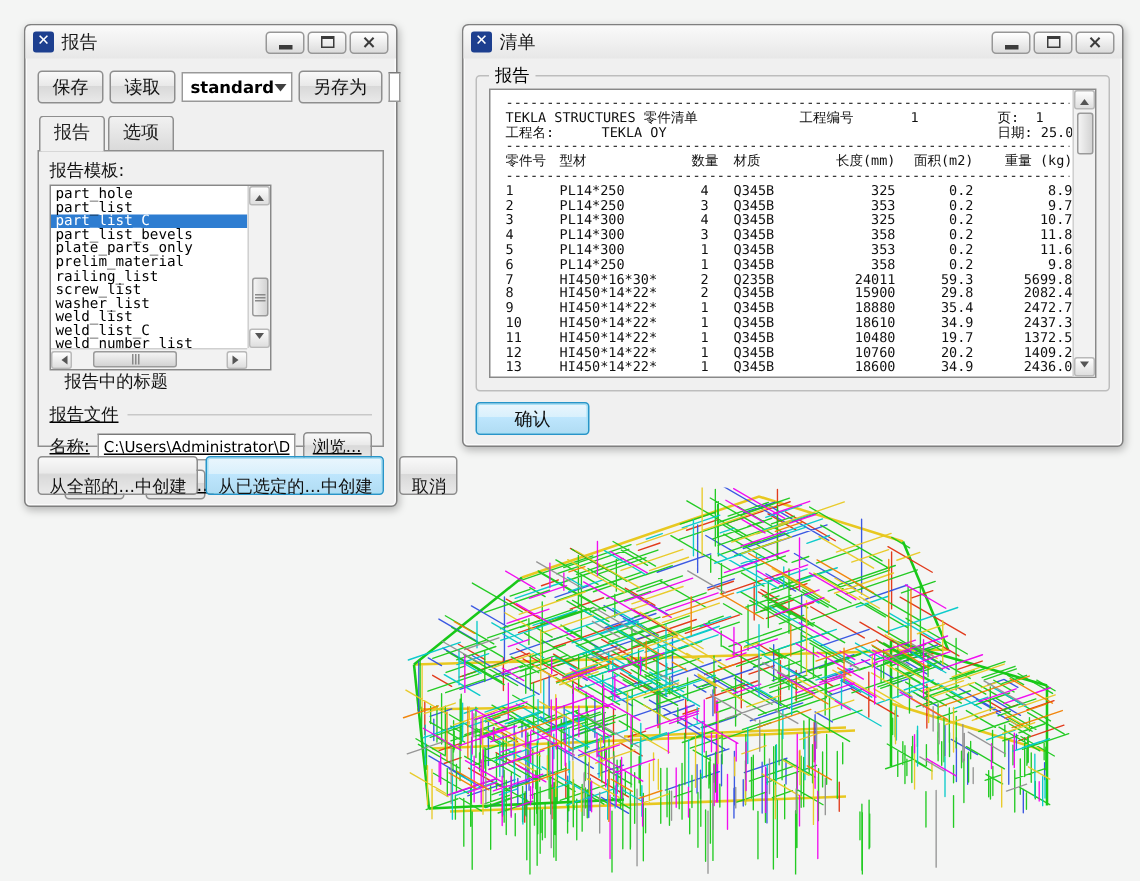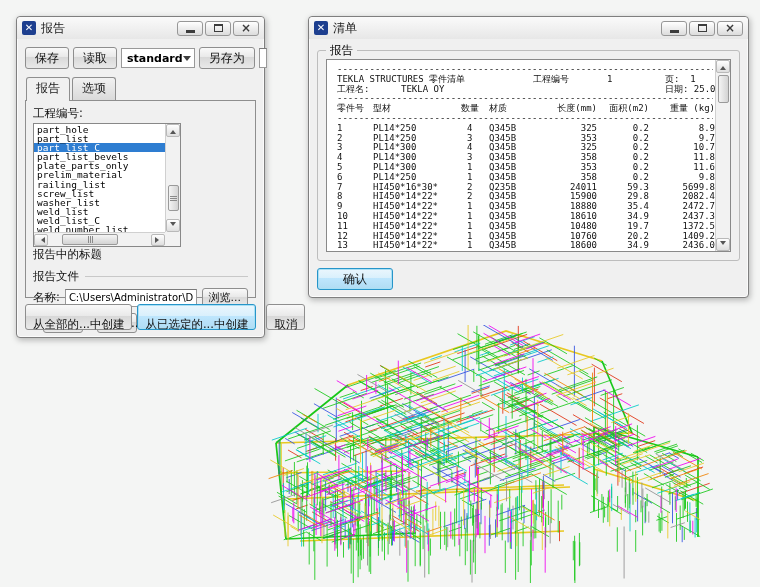--- a/index.html
+++ b/index.html
@@ -54,24 +54,24 @@
   .vscroll { background:#f2f2f2; border-left:1px solid #d0d0d0; display:flex; flex-direction:column; align-items:center; }
   .hscroll { background:#f2f2f2; border-top:1px solid #d0d0d0; display:flex; align-items:center; }
   .sb-btn { width:14px; height:13px; flex:0 0 auto; border:1px solid #b9b9b9; border-radius:2px;
             background:linear-gradient(#fefefe,#dedede); display:flex; align-items:center; justify-content:center; }
   .sb-thumb-v { width:11px; border:1px solid #9a9a9a; border-radius:2px; background:linear-gradient(90deg,#f4f4f4,#d3d3d3);
                 display:flex; flex-direction:column; align-items:center; justify-content:center; gap:1px; }
   .sb-thumb-h { height:11px; border:1px solid #9a9a9a; border-radius:2px; background:linear-gradient(#f4f4f4,#d3d3d3);
                 display:flex; align-items:center; justify-content:center; gap:1px; }
   .grip-line-h { width:7px; height:1px; background:#8a8a8a; }
   .grip-line-v { width:1px; height:7px; background:#8a8a8a; }
-  .titles-col { flex:1; display:flex; flex-direction:column;gap:34px; }
+  .titles-col { flex:1; margin-left:10px; display:flex; flex-direction:column;gap:34px; }
   .titles-panel { border:1px solid #d2d2d2; border-radius:3px; padding:4px 6px 6px; margin-top:2px; flex:1; }
   .titles-panel .tinput { width:100%; height:17px; margin:2px 0 7px; }
-  .file-group { margin-top:7px; }
+  .file-group { margin-top:7px;text-decoration:underline; }
   .group-cap { display:flex; align-items:center; gap:6px; }
   .group-cap .cap-line { flex:1; height:1px; background:#c8c8c8; }
   .name-row { display:flex; align-items:center; gap:5px; margin-top:4px; }
   .name-row .tinput { flex:1; min-width:0; height:18px; font-size:10px; }
   .name-row .btn { height:19px; font-size:11px; padding:0 6px; }
   .fp-row { display:flex; gap:14px; margin:6px 0 0 10px; }
   .fp-row .btn { width:40px; height:20px; }
   .action-row { display:flex; gap:5px; margin-top:6px; align-items:center; }
   .action-row .btn { font-size:11.5px; height:22px; padding:12px 7px; }
   .action-row .spacer { flex:1; }
@@ -123,21 +123,21 @@
       </span>
       <button class="btn">另存为</button>
       <input class="tinput" value="" style="">
     </div>
 
     <div class="tabs">
       <span class="tab active">报告</span>
       <span class="tab">选项</span>
     </div>
     <div class="tab-frame">
-      <span class="lbl">工程编号:</span>
+      <span class="lbl">报告模板:</span>
       <div class="tpl-row">
         <div class="listbox">
           <div class="list-items">
               <div class="list-item">part_hole</div>
               <div class="list-item">part_list</div>
               <div class="list-item selected">part_list_C</div>
               <div class="list-item">part_list_bevels</div>
               <div class="list-item">plate_parts_only</div>
               <div class="list-item">prelim_material</div>
               <div class="list-item">railing_list</div>

